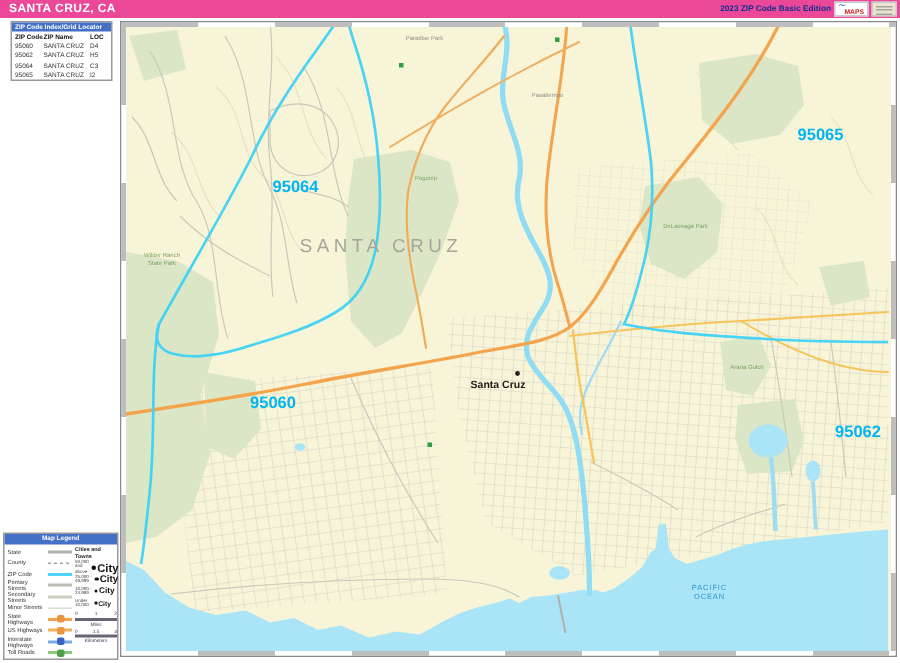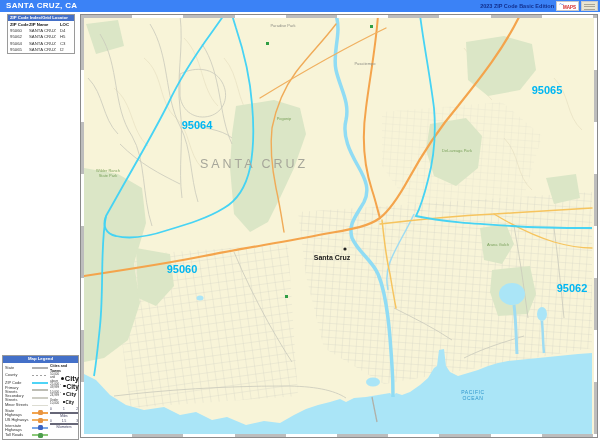--- a/index.html
+++ b/index.html
@@ -2,21 +2,21 @@
 <html><head>
 <meta charset="utf-8">
 <style>
   * { margin:0; padding:0; box-sizing:border-box; }
   html,body { width:600px; height:442px; }
   body {
     position:relative; background:#ffffff; overflow:hidden;
     font-family:"Liberation Sans", sans-serif;
   }
   
-  .topbar { position:absolute; left:0; top:0; width:600px; height:12px; background:#3b82f6; }
+  .topbar { position:absolute; left:0; top:0; width:600px; height:12px; background:#ec4899; }
   .topbar .title { position:absolute; left:6px; top:1px; font-size:8px; font-weight:bold; color:#ffffff; letter-spacing:.3px; }
   .topbar .edition { position:absolute; right:46px; top:3px; font-size:5.5px; font-weight:bold; color:#122f8e; }
   .logo1 { position:absolute; right:21px; top:1px; width:23px; height:10px; background:#ffffff; border:1px solid #c9c9c9; text-align:center; }
   .logo1 .logo-swoosh { position:absolute; left:2px; top:0px; font-size:5px; color:#2a52c8; line-height:5px; }
   .logo1 .logo-m { position:absolute; right:2px; bottom:0px; font-size:4.5px; font-weight:bold; color:#d42222; line-height:5px; }
   .logo2 { position:absolute; right:2px; top:1px; width:17px; height:10px; background:#e9e5d2; border:1px solid #c9c9c9; }
   .logo2 i { display:block; height:1px; background:#a9a596; margin:1.5px 2px 0 2px; }
   
   .zipbox { position:absolute; left:7px; top:14px; width:68px; background:#ffffff; border:1px solid #9a9a9a; }
   .zipbox-header { background:#4470c8; color:#ffffff; font-size:4.3px; line-height:6px; padding-left:2px; font-weight:bold; white-space:nowrap; }

